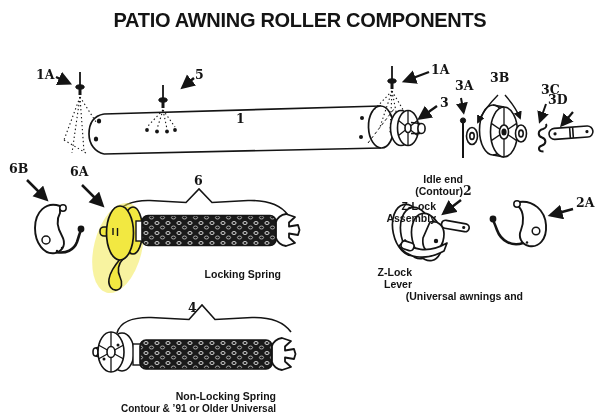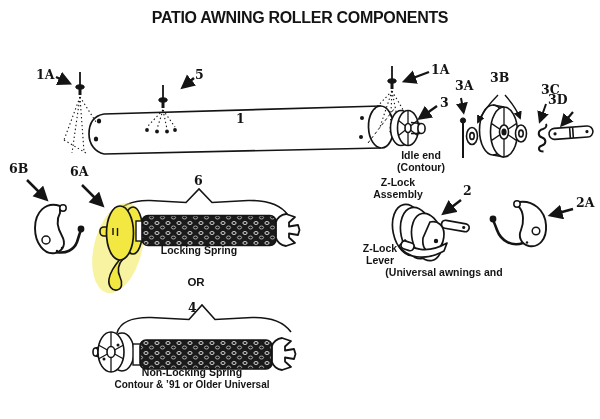--- a/index.html
+++ b/index.html
@@ -1,24 +1,24 @@
 <!DOCTYPE html>
 <html><head>
 <meta charset="utf-8">
 <style>
   html,body{margin:0;padding:0;}
   body{width:600px;height:419px;background:#ffffff;position:relative;overflow:hidden;
        font-family:"Liberation Sans",sans-serif;color:#111;}
   #stage{position:absolute;inset:0;}
   #art{position:absolute;left:0;top:0;}
   .txt{position:absolute;white-space:pre;color:#141414;}
-  .title{left:0;right:0;top:9px;text-align:center;font-size:16px;font-weight:bold;
+  .title{left:0;right:0;top:9px;text-align:center;font-size:20px;font-weight:bold;
          letter-spacing:-0.3px;white-space:nowrap;}
   .pn{font-family:"DejaVu Serif",serif;font-weight:bold;font-size:12.5px;line-height:12px;}
-  .cap{font-weight:bold;font-size:10.5px;line-height:11.5px;text-align:center;white-space:normal;}
+  .cap{font-weight:bold;font-size:10.5px;line-height:11.5px;text-align:right;white-space:normal;margin-top:24px;}
   .cap .l2{font-size:10px;}
   .cap .l2s{font-size:10px;}
   .or{font-weight:bold;font-size:11.5px;text-align:center;}
 </style>
 </head>
 <body>
 
 <div id="stage">
 
 <svg id="art" width="600" height="419" viewBox="0 0 600 419">
@@ -262,21 +262,20 @@
 
   <div class="txt cap" style="left:379px;top:150px;width:84px">
     <div>Idle end</div>
     <div>(Contour)</div>
   </div>
 
   <div class="txt cap" style="left:117px;top:245px;width:164px">
     <div>Locking Spring</div>
   </div>
 
-  <div class="txt or" style="left:151px;top:276px;width:90px">OR</div>
 
   <div class="txt cap" style="left:348px;top:243px;width:64px">Z-Lock Lever</div>
 
   <div class="txt cap" style="left:360px;top:177px;width:76px">Z-Lock Assembly</div>
 
   <div class="txt cap" style="left:365px;top:267px;width:158px">
     <div>(Universal awnings and</div>
   </div>
 
   <div class="txt cap" style="left:108px;top:367px;width:168px">

